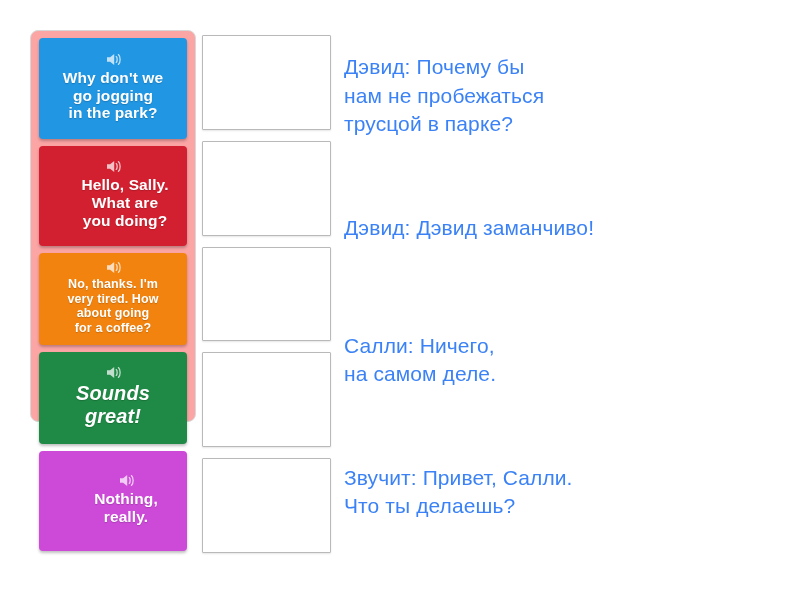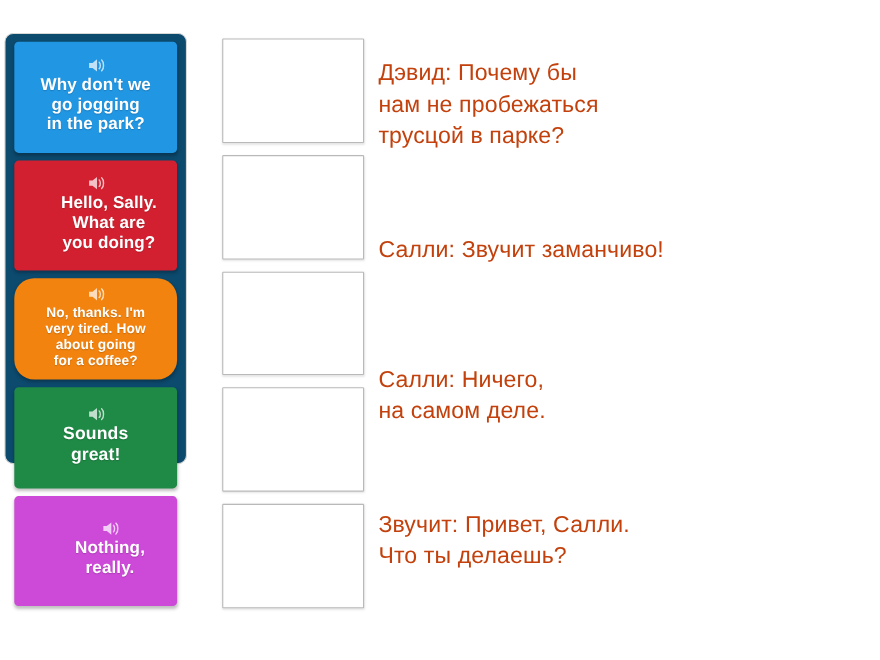--- a/index.html
+++ b/index.html
@@ -19,28 +19,28 @@
   .activity {
     position: absolute;
     left: 0; top: 0;
     width: 800px; height: 600px;
     box-sizing: border-box;
   }
 
   
   .tiles-panel {
     position: absolute;
-    left: 4px;
+    left: 30px;
     top: 30px;
     width: 166px;
     height: 392px;
     box-sizing: border-box;
     border: 1px solid #d8d8d8;
     border-radius: 8px;
-    background: #0c4a6e;
+    background: #fca5a5;
     padding: 7px 8px;
   }
   .tiles-stack {
     display: flex;
     flex-direction: column;
     gap: 7px;
     height: 100%;
     box-sizing: border-box;
   }
 
@@ -72,28 +72,28 @@
     font-weight: bold;
     line-height: 1.16;
     letter-spacing: 0.1px;
     text-shadow: 0 1px 1px rgba(0,0,0,0.18);
     white-space: pre-line;
   }
 
   
   .tile.t0 { flex: 0 0 101px; background: #2196e3; }
   .tile.t1 { flex: 0 0 100px; background: #d32030; }
-  .tile.t2 { flex: 0 0 92px;  background: #f2830f; border-radius: 18px; }
+  .tile.t2 { flex: 0 0 92px;  background: #f2830f; }
   .tile.t3 { flex: 0 0 92px;  background: #1f8a46; }
   .tile.t4 { flex: 0 0 100px; background: #cd49d8; padding-left: 31px; }
 
   .tile.t0 .tile-text { font-size: 15.5px; }
   .tile.t1 .tile-text { font-size: 15.5px; margin-left: 24px; }
   .tile.t2 .tile-text { font-size: 12.5px; }
-  .tile.t3 .tile-text { font-size: 16px; }
+  .tile.t3 .tile-text { font-size: 20px; font-style: italic; }
   .tile.t4 .tile-text { font-size: 15.5px; }
 
   
   .dropzones {
     position: absolute;
     left: 202px;
     top: 35px;
     width: 129px;
     height: 518px;
     display: flex;
@@ -117,21 +117,21 @@
     width: 440px;
     height: 518px;
     display: flex;
     flex-direction: column;
     gap: 11px;
   }
   .prompt {
     flex: 1 1 0;
     display: flex;
     align-items: center;
-    color: #c2410c;
+    color: #3b82f6;
     font-size: 21px;
     line-height: 1.34;
     white-space: pre-line;
     letter-spacing: 0.1px;
   }
 </style>
 </head>
 <body>
 
 <div class="activity">
@@ -211,20 +211,20 @@
     <div class="dropzone"></div>
     <div class="dropzone"></div>
     <div class="dropzone"></div>
     <div class="dropzone"></div>
   </div>
 
   <div class="prompts">
     <div class="prompt">Дэвид: Почему бы
 нам не пробежаться
 трусцой в парке?</div>
-    <div class="prompt">Салли: Звучит заманчиво!</div>
+    <div class="prompt">Дэвид: Дэвид заманчиво!</div>
     <div class="prompt">Салли: Ничего,
 на самом деле.</div>
     <div class="prompt">Звучит: Привет, Салли.
 Что ты делаешь?</div>
   </div>
 
 </div>
 
 </body></html>

